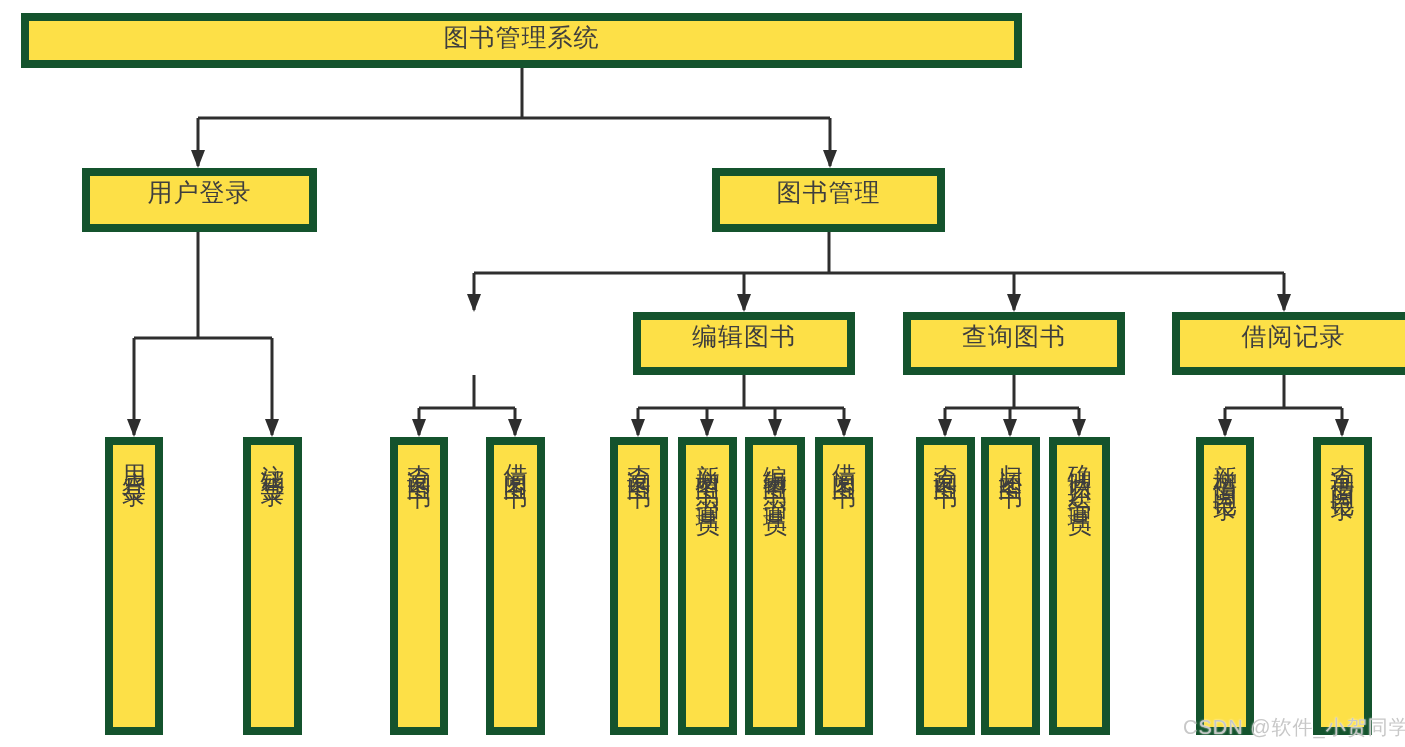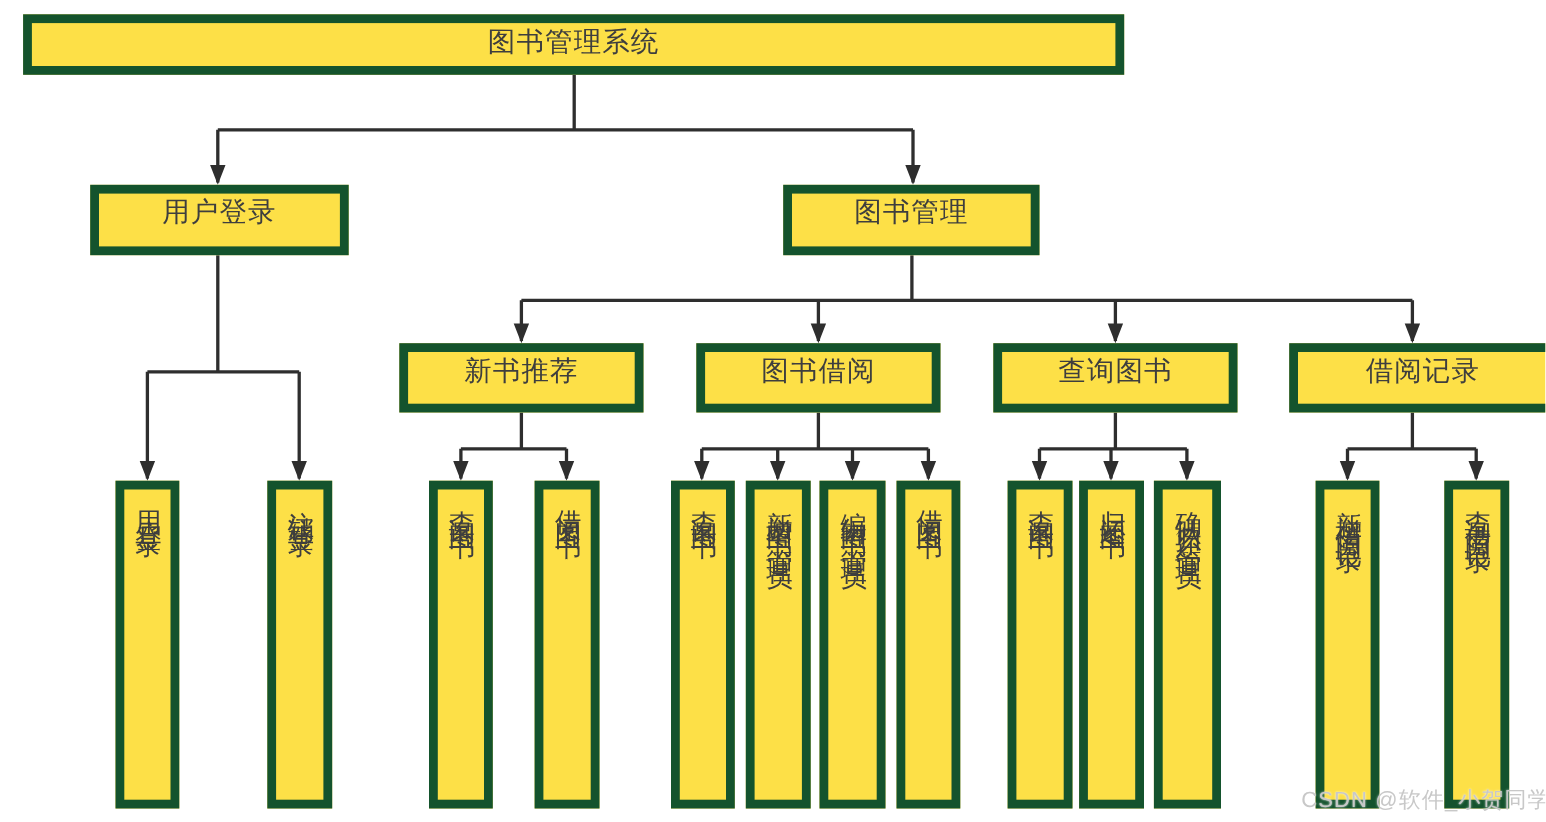--- a/index.html
+++ b/index.html
@@ -93,25 +93,22 @@
     <span>图书管理系统</span>
   </div>
 
   <div class="node hbox" style="left:82px; top:168px; width:235px; height:64px;">
     <span>用户登录</span>
   </div>
   <div class="node hbox" style="left:712px; top:168px; width:233px; height:64px;">
     <span>图书管理</span>
   </div>
 
-  <div class="node hbox" style="left:363px; top:312px; width:222px; height:63px;">
-    <span>新书推荐</span>
-  </div>
   <div class="node hbox" style="left:633px; top:312px; width:222px; height:63px;">
-    <span>图书借阅</span>
+    <span>编辑图书</span>
   </div>
   <div class="node hbox" style="left:903px; top:312px; width:222px; height:63px;">
     <span>查询图书</span>
   </div>
   <div class="node hbox" style="left:1172px; top:312px; width:243px; height:63px;">
     <span>借阅记录</span>
   </div>
 
   <div class="node vbox" style="left:105px; top:437px; width:58px; height:298px;">
     <span class="vtext">用户登录</span>

